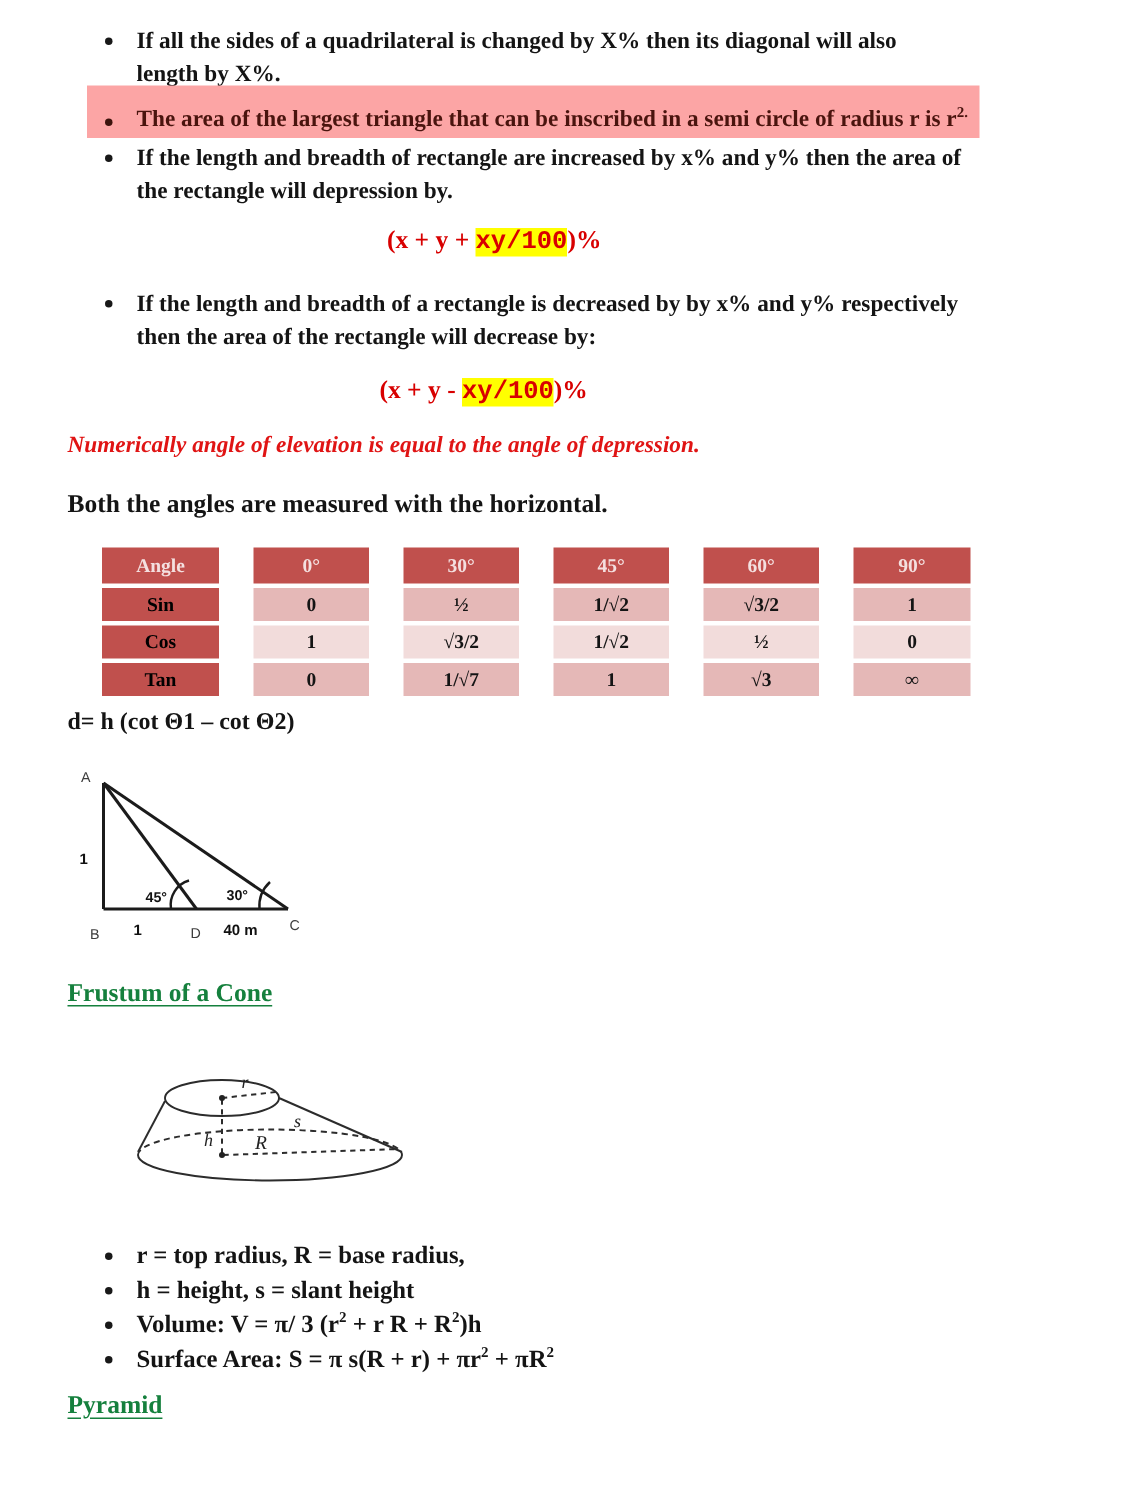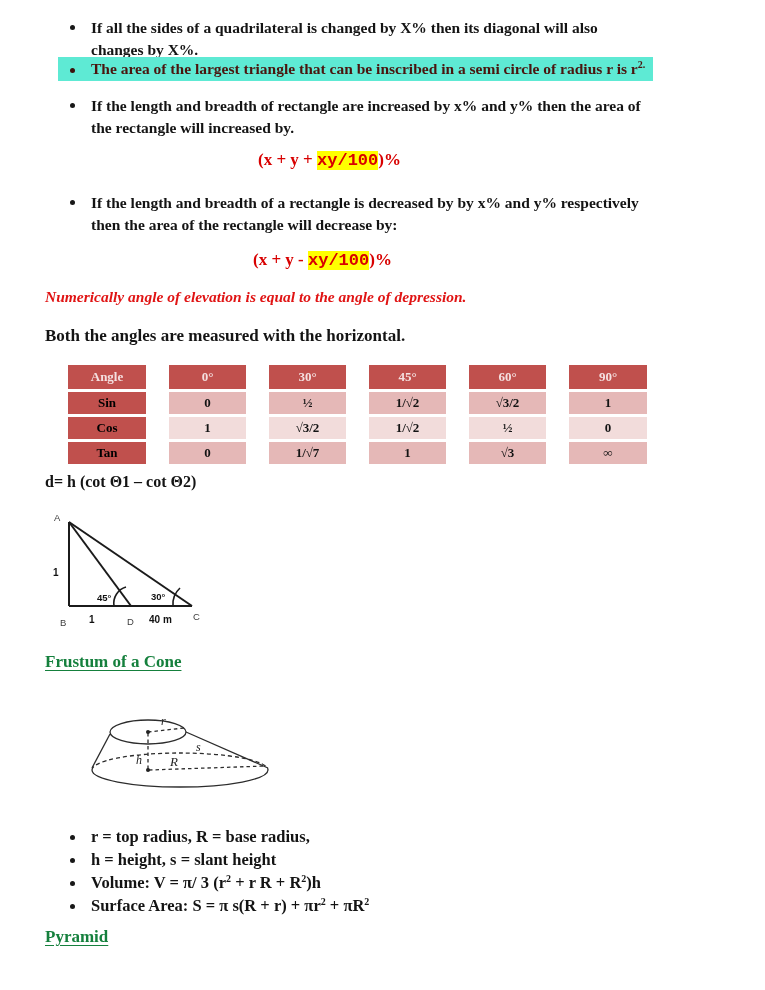--- a/index.html
+++ b/index.html
@@ -4,21 +4,21 @@
 <style>
   html,body{margin:0;padding:0;background:#ffffff;}
   .page{position:relative;width:765px;height:990px;background:#ffffff;overflow:hidden;
         font-family:"Liberation Serif",serif;color:#141414;}
   .abs{position:absolute;}
   
   .bullet{display:flex;align-items:flex-start;}
   .dot{width:5px;height:5px;background:#181818;border-radius:50%;margin:8px 16px 0 12px;flex:none;}
   .btext{font-weight:bold;font-size:15.5px;line-height:21.5px;}
   
-  .hl-band{background:#5eead4;padding:2px 8px 3px 0;}
+  .hl-band{background:#fca5a5;padding:13px 8px 3px 0;}
   .hl-band .btext{color:#4a140e;line-height:19px;}
   .hl-band .dot{background:#3c120c;margin-top:9px;}
   sup{font-size:10px;vertical-align:super;line-height:0;}
   
   .formula{color:#d80000;font-weight:bold;font-size:17px;}
   .formula .ylw{background:#ffff00;font-family:Liberation Mono, monospace;}
   .red-italic{color:#e01414;font-weight:bold;font-style:italic;font-size:15.5px;}
   .note-bold{font-weight:bold;font-size:17px;}
   .red-heading{color:#15803d;font-weight:bold;font-size:17px;text-decoration:underline;
                text-underline-offset:3px;}
@@ -43,34 +43,34 @@
 </style>
 </head>
 <body>
 
 <div class="page">
 
   <div class="bullet abs" style="left:58px;top:17px;width:680px">
     <span class="dot"></span>
     <div class="btext">
       <div>If all the sides of a quadrilateral is changed by X% then its diagonal will also</div>
-      <div>changes by X%.</div>
+      <div>length by X%.</div>
     </div>
   </div>
 
   <div class="bullet abs hl-band" style="left:58px;top:57px">
     <span class="dot"></span>
     <div class="btext"><span>The area of the largest triangle that can be inscribed in a semi circle of radius r is r</span><sup>2.</sup></div>
   </div>
 
   <div class="bullet abs" style="left:58px;top:95px;width:680px">
     <span class="dot"></span>
     <div class="btext">
       <div>If the length and breadth of rectangle are increased by x% and y% then the area of</div>
-      <div>the rectangle will increased by.</div>
+      <div>the rectangle will depression by.</div>
     </div>
   </div>
 
   <div class="formula abs" style="left:258px;top:150px"><span>(x + y + </span><span class="ylw">xy/100</span><span>)%</span></div>
 
   <div class="bullet abs" style="left:58px;top:192px;width:680px">
     <span class="dot"></span>
     <div class="btext">
       <div>If the length and breadth of a rectangle is decreased by by x% and y% respectively</div>
       <div>then the area of the rectangle will  decrease by:</div>

